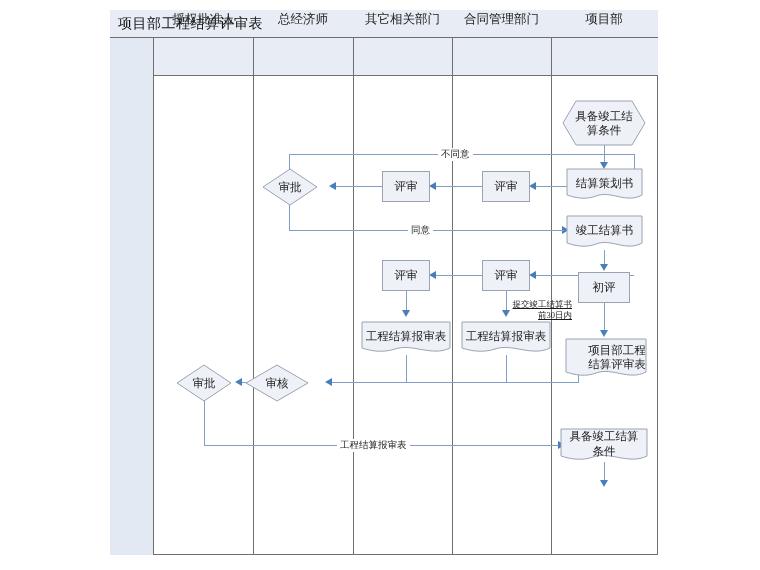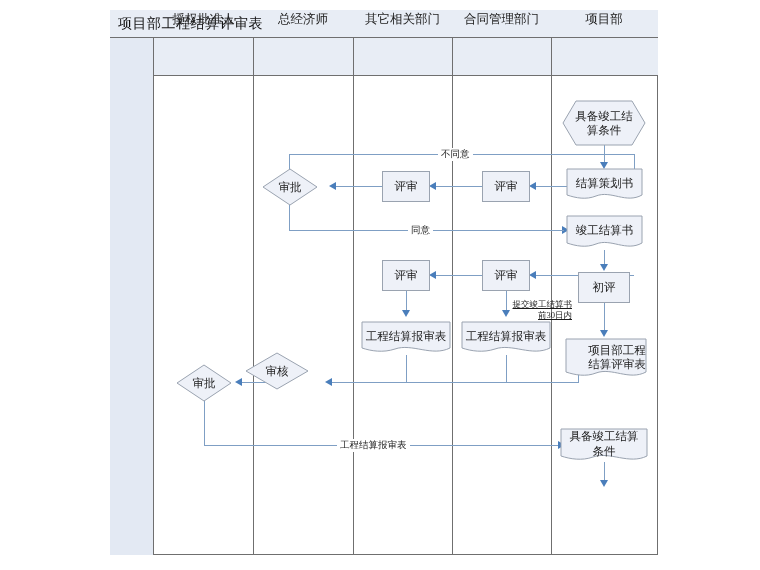--- a/index.html
+++ b/index.html
@@ -249,20 +249,20 @@
     <span class="lbl" style="margin-top:-4px">工程结算报审表</span>
   </div>
 
   <div class="shape dia" style="left:176px;top:364px;width:56px;height:38px">
     <svg class="dia-svg" width="56" height="38" viewBox="0 0 56 38">
       <polygon points="28,1 55,19 28,37 1,19" fill="#eef1f8" stroke="#9aa3b0" stroke-width="1"></polygon>
     </svg>
     <span class="lbl">审批</span>
   </div>
 
-  <div class="shape dia" style="left:245px;top:352px;width:64px;height:38px">
+  <div class="shape dia" style="left:245px;top:364px;width:64px;height:38px">
     <svg class="dia-svg" width="64" height="38" viewBox="0 0 64 38">
       <polygon points="32,1 63,19 32,37 1,19" fill="#eef1f8" stroke="#9aa3b0" stroke-width="1"></polygon>
     </svg>
     <span class="lbl">审核</span>
   </div>
 
 </div>
 
 </body></html>

